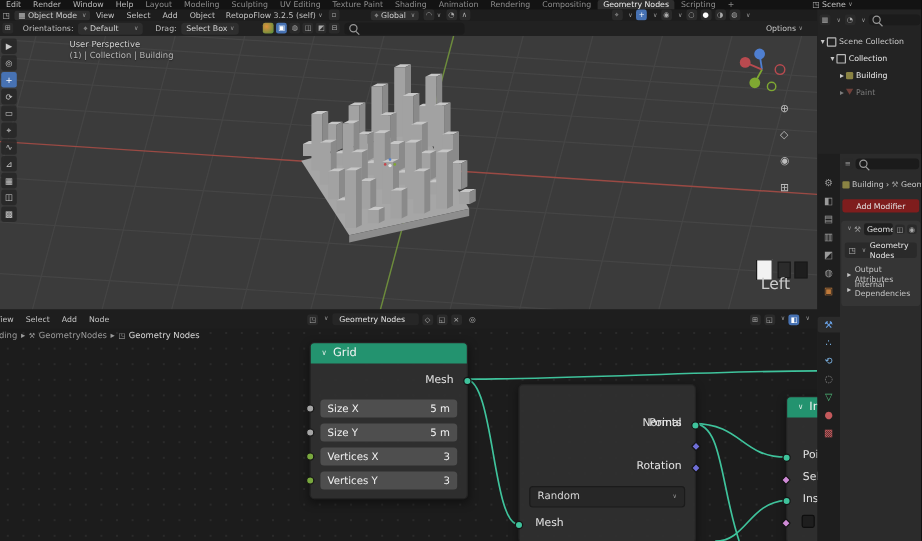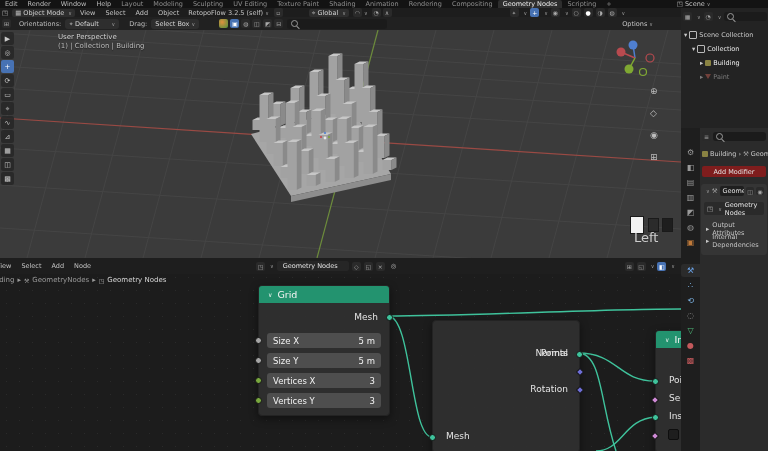--- a/index.html
+++ b/index.html
@@ -159,21 +159,21 @@
       <span class="hic" style="background:radial-gradient(circle at 35% 35%,#e0913d,#4d8f3c);color:transparent">●</span>
       <span class="hic blue">▣</span>
       <span class="hic">◍</span>
       <span class="hic">◫</span>
       <span class="hic">◩</span>
       <span class="hic">⊟</span>
     </span>
     <span class="wdg2" style="margin-left:4px;width:92px;background:#1b1b1b">
       <span class="mag"></span>
     </span>
-    <span class="row" style="margin-left:auto;margin-right:28px">
+    <span class="row" style="margin-left:auto;margin-right:12px">
       <span>Options</span>
       <span class="chev">∨</span>
     </span>
   </div>
 
   <div id="vp" class="x">
     <svg width="681" height="228" style="position:absolute;left:0;top:0">
       <g id="vgrid">
           <line x1="0" y1="-10" x2="681" y2="34" stroke="#454545" stroke-width="1"></line>
           <line x1="0" y1="3" x2="681" y2="47" stroke="#454545" stroke-width="1"></line>
@@ -511,20 +511,24 @@
       <span class="sock s-gray" style="left:-4px;top:51px"></span>
       <span class="sock s-gray" style="left:-4px;top:71px"></span>
       <span class="sock s-int" style="left:-4px;top:91px"></span>
       <span class="sock s-int" style="left:-4px;top:111px"></span>
     </div>
 
     <div class="node" style="left:432px;top:62px;width:146px;height:131px">
       <span class="outlab" style="top:27px">Points</span>
       <span class="outlab" style="top:27px">Normal</span>
       <span class="outlab" style="top:63px">Rotation</span>
+      <div class="wdgn drop" style="top:84px;height:16px">
+        <span>Random</span>
+        <span class="chev">∨</span>
+      </div>
       <span class="inlab" style="top:110px">Mesh</span>
       <span class="sock s-geo" style="right:-4px;top:30px"></span>
       <span class="sock dia s-vec" style="right:-4px;top:48px"></span>
       <span class="sock dia s-vec" style="right:-4px;top:66px"></span>
       <span class="sock s-geo" style="left:-4px;top:113px"></span>
     </div>
 
     <div class="node" style="left:655px;top:72px;width:130px;height:121px">
       <div class="nhead">
         <span class="chev">∨</span>

